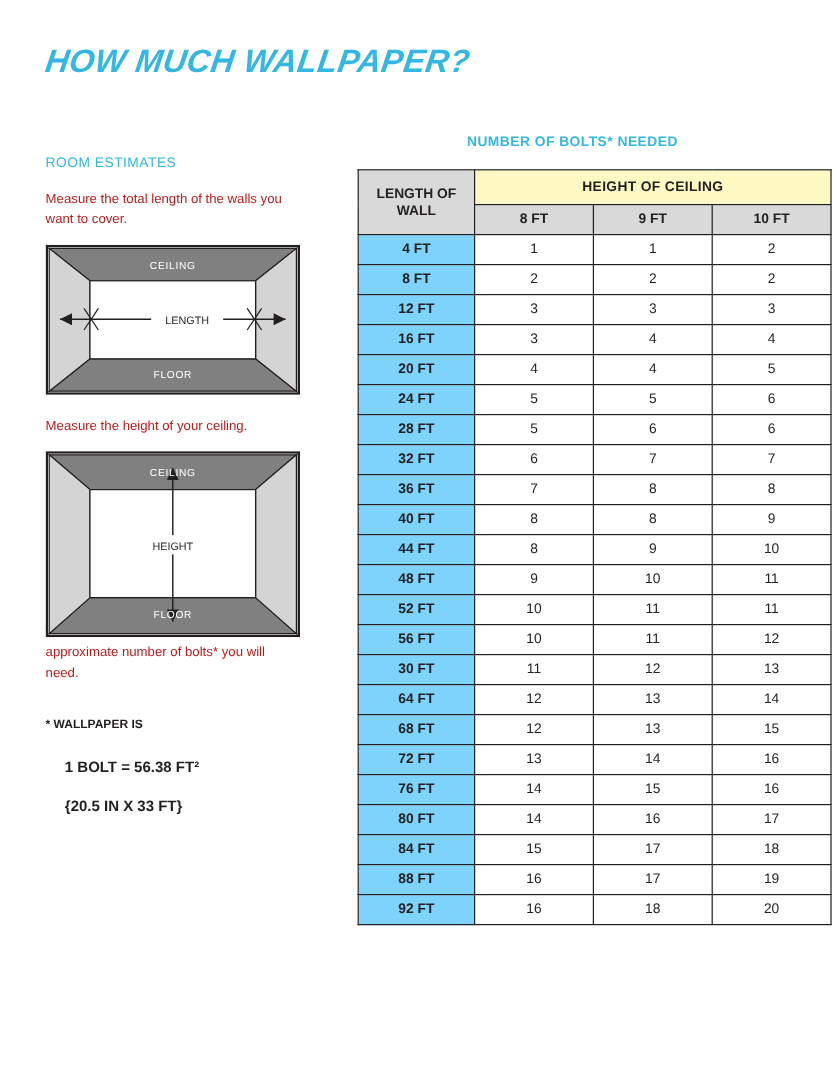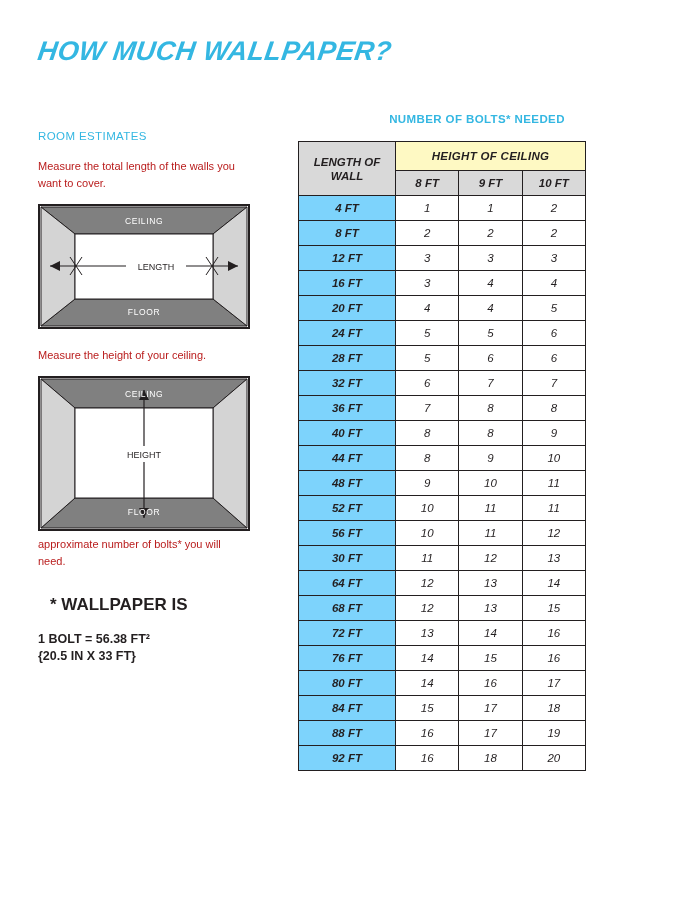--- a/index.html
+++ b/index.html
@@ -60,53 +60,52 @@
   
   .diagram {
     width: 212px;
     height: 125px;
     position: relative;
     margin-bottom: 18px;
   }
   .diagram svg { display: block; }
 
   .note-strong {
-    font-size: 17px;
+    font-size: 10px;
     font-weight: bold;
     line-height: 17px;
-    margin: 12px;
+    margin: 0;
   }
   .note-strong.indent { padding-left: 9px; }
   .bolt-info {
     font-size: 12.5px;
     font-weight: bold;
     line-height: 17px;
-    margin: 0;
+    margin: 16px;
   }
 
   
   .right-col {
     position: absolute;
     left: 298px;
     top: 113px;
     width: 358px;
   }
   .table-head-label {
     text-align: center;
     font-size: 11.5px;
     font-weight: bold;
     color: #34b7e2;
     letter-spacing: 0.4px;
     margin-bottom: 16px;
   }
   table.bolts {
     border-collapse: collapse;
-    width: 288px;
+    width: 395px;
     table-layout: fixed;
-    font-style: italic;
   }
   table.bolts th, table.bolts td {
     border: 1px solid #231f20;
     text-align: center;
     font-size: 11.5px;
   }
   th.corner {
     width: 92px;
     background: #d9d9d9;
     font-weight: bold;

